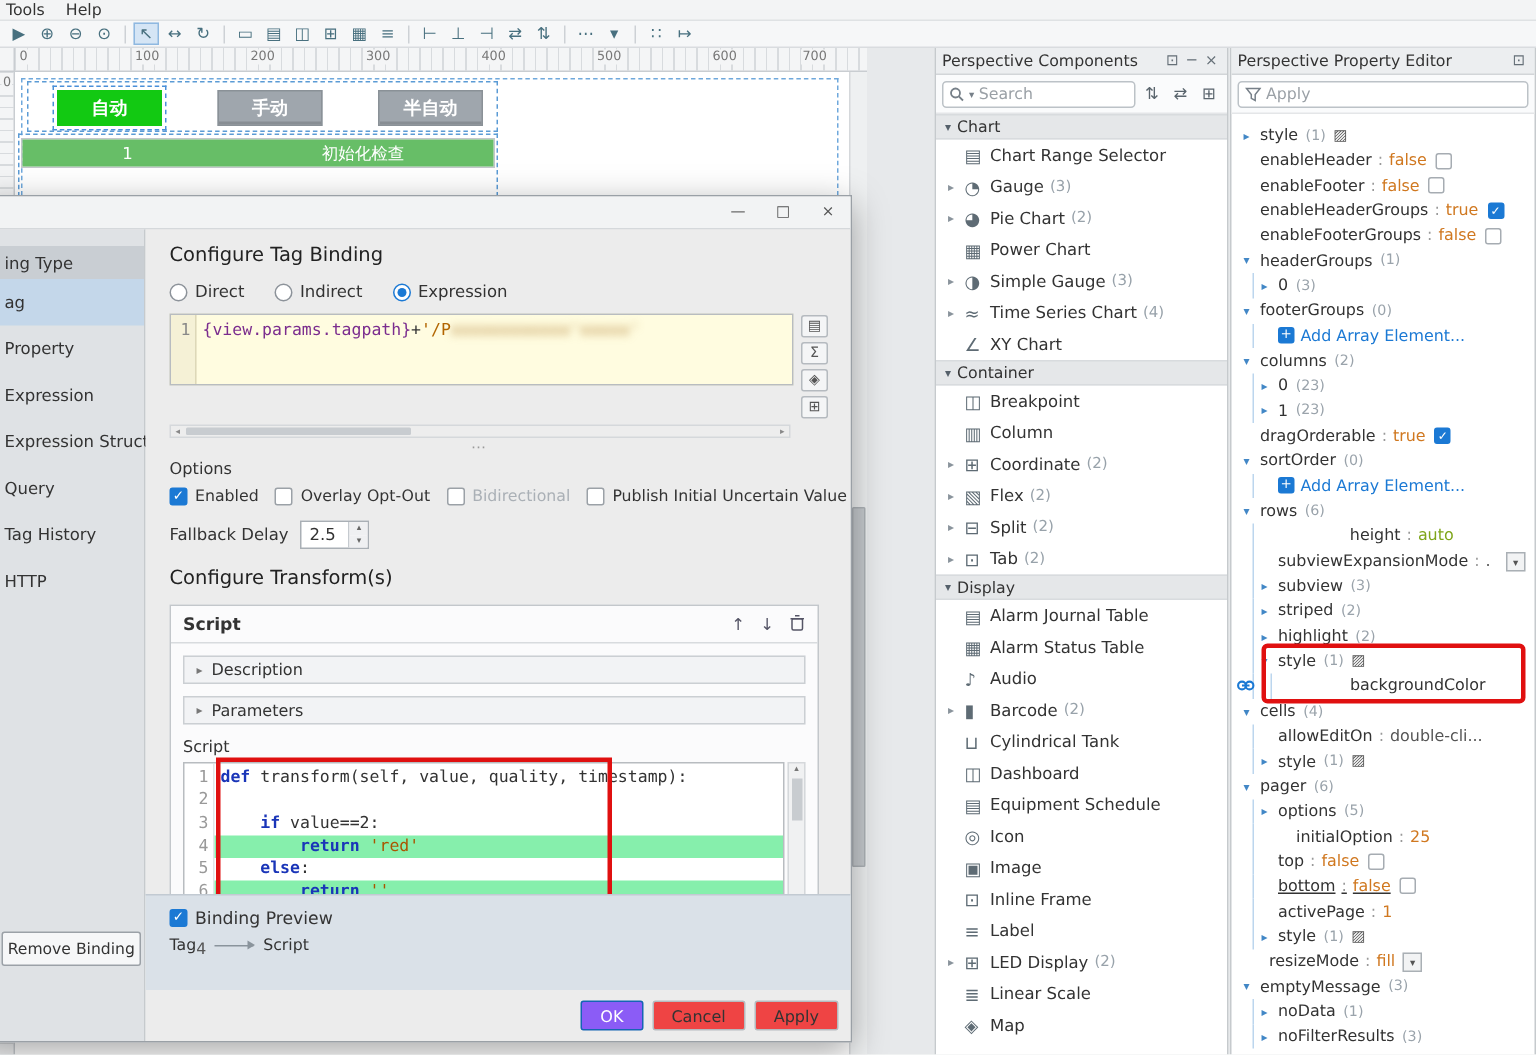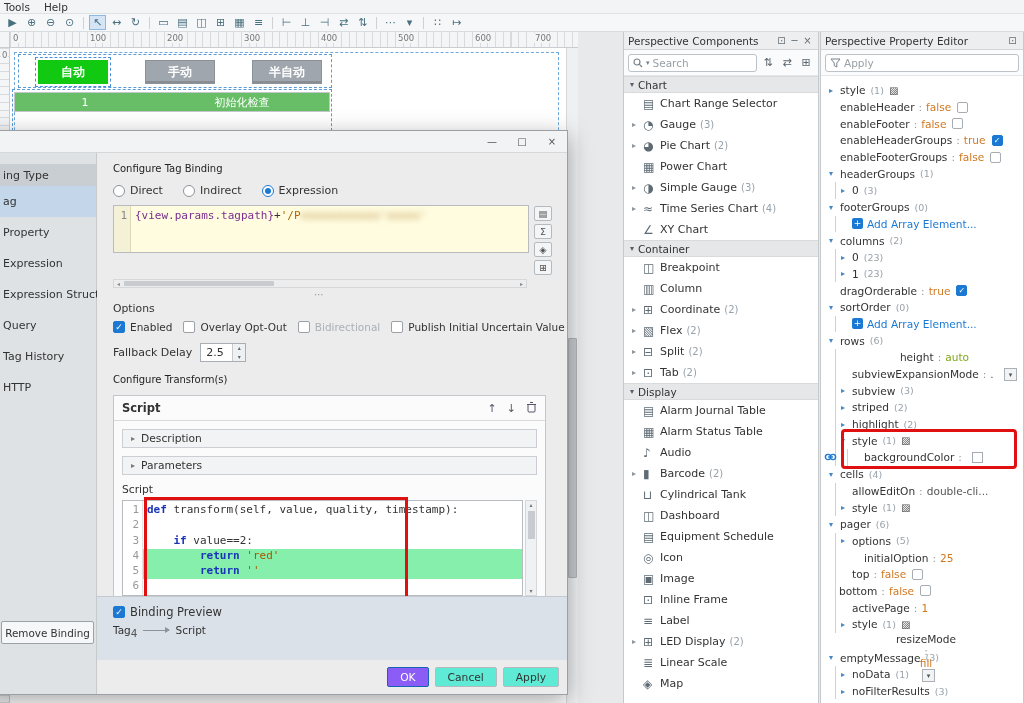--- a/index.html
+++ b/index.html
@@ -81,21 +81,21 @@
   .dlg-controls{margin-left:auto;display:flex;}
   .dlg-ctrl{width:30px;height:21px;display:flex;align-items:center;justify-content:center;font-size:10px;color:#555;}
   .dlg-body{position:absolute;left:0;top:22px;right:0;bottom:0;}
   .dlg-side{position:absolute;left:0;top:0;width:112px;bottom:0;background:#DFE2E5;border-right:1px solid #C6CACD;}
   .side-header{height:22px;margin-top:11px;background:#C9CED3;display:flex;align-items:center;padding-left:18px;color:#333;}
   .side-item{height:31px;display:flex;align-items:center;padding-left:18px;color:#333;white-space:nowrap;}
   .side-item.selected{background:#C4D7EA;}
   #remove-binding{position:absolute;left:16px;bottom:50px;width:93px;height:23px;background:#F6F7F8;border:1px solid #9BA1A7;border-radius:2px;display:flex;align-items:center;justify-content:center;font-size:10.4px;}
   .dlg-main{position:absolute;left:112px;top:0;right:0;bottom:0;background:#ECECEC;}
   .dlg-content{position:absolute;left:0;top:0;right:0;bottom:98px;padding:10px 14px 0 16px;overflow:hidden;}
-  .dlg-h{font-size:10px;color:#222;margin-bottom:10px;}
+  .dlg-h{font-size:13px;color:#222;margin-bottom:10px;}
   .radio-row{display:flex;gap:20px;align-items:center;margin-bottom:8px;font-size:11px;}
   .radio{display:flex;align-items:center;gap:5px;}
   .radio .circ{width:12px;height:12px;border:1px solid #8D939A;border-radius:50%;background:#fff;position:relative;flex:none;}
   .radio.sel .circ{border-color:#1B79D4;}
   .radio.sel .circ::after{content:"";position:absolute;left:2px;top:2px;width:6px;height:6px;border-radius:50%;background:#1B79D4;}
   .expr-row{display:flex;gap:4px;}
   .expr-editor{flex:1;height:48px;border:1px solid #B8BCC0;background:#FFFCE0;display:flex;font-family:"DejaVu Sans Mono","Liberation Mono",monospace;font-size:11px;overflow:hidden;}
   .expr-gutter{width:17px;background:#F5F1D6;border-right:1px solid #DDD8B8;color:#888;text-align:right;padding:3px 3px 0 0;}
   .expr-code{padding:3px 4px;white-space:pre;}
   .tok-ref{color:#7B2D8E;}
@@ -138,21 +138,21 @@
   .vs-a{position:absolute;left:0;width:10px;height:8px;font-size:6px;text-align:center;color:#777;}
   .vs-thumb{position:absolute;left:1.5px;top:10px;width:7px;height:28px;background:#C8CCD0;}
   .code-annotation{position:absolute;left:22px;top:-3px;width:264px;height:102px;border:3px solid #E01010;z-index:5;pointer-events:none;}
   .preview-sec{position:absolute;left:0;right:0;bottom:34px;height:64px;background:#DAE1E8;border-top:1px solid #C2CAD2;padding:8px 0 0 16px;}
   .pv-diagram{margin-top:5px;display:flex;align-items:flex-start;gap:6px;font-size:10.5px;color:#333;}
   .pv-node{display:flex;}
   .pv-val{margin-top:3px;color:#555;}
   .pv-arrow{width:26px;height:1px;background:#8A949C;margin-top:6px;position:relative;}
   .pv-arrow::after{content:"";position:absolute;right:-1px;top:-3px;border-left:5px solid #8A949C;border-top:3.5px solid transparent;border-bottom:3.5px solid transparent;}
   .dlg-buttons{position:absolute;left:0;right:0;bottom:0;height:34px;display:flex;align-items:center;justify-content:flex-end;gap:6px;padding-right:8px;}
-  .btn{height:20px;border:1px solid #B5BABF;background:#5eead4;border-radius:2px;font-size:10.7px;padding:0 12px;display:flex;align-items:center;color:#333;}
+  .btn{height:20px;border:1px solid #B5BABF;background:#ef4444;border-radius:2px;font-size:10.7px;padding:0 12px;display:flex;align-items:center;color:#333;}
   .btn.primary{background:#8b5cf6;border-color:#1565B4;color:#fff;}
 </style>
 </head>
 <body>
 
 <div class="menubar" id="menubar">
     <span class="menu-item">Tools</span>
     <span class="menu-item">Help</span>
   </div>
 <div class="toolbar" id="toolbar">
@@ -547,21 +547,21 @@
         <span class="pr-label">highlight</span>
         <span class="pr-count">(2)</span>
       </div>
       <div class="prop-row" style="padding-left: 20px;">
         <span class="pr-guide" style="left: 14px;"></span>
         <span class="pr-arrow">▾</span>
         <span class="pr-label">style</span>
         <span class="pr-count">(1)</span>
         <span class="pr-styleicon">▨</span>
       </div>
-      <div class="prop-row" style="padding-left: 32px;">
+      <div class="prop-row" style="padding-left: 32px; gap: 36px;">
         <span class="pr-guide" style="left: 14px;"></span>
         <span class="pr-guide" style="left: 26px;"></span>
         <span class="pr-chain"><svg width="13" height="10" viewBox="0 0 13 10">
             <g fill="none" stroke="#1B79D4" stroke-width="1.4">
               <circle cx="4" cy="5" r="2.6"></circle>
               <circle cx="9" cy="5" r="2.6"></circle>
               <line x1="4" y1="5" x2="9" y2="5"></line>
             </g>
           </svg></span>
         <span class="pr-arrow"></span>
@@ -608,21 +608,21 @@
         <span class="pr-val-num">25</span>
       </div>
       <div class="prop-row" style="padding-left: 20px;">
         <span class="pr-guide" style="left: 14px;"></span>
         <span class="pr-arrow"></span>
         <span class="pr-label">top</span>
         <span class="pr-colon">:</span>
         <span class="pr-val-bool">false</span>
         <span class="pr-cb"></span>
       </div>
-      <div class="prop-row" style="padding-left: 7px;">
+      <div class="prop-row" style="padding-left: 20px; text-decoration: underline;">
         <span class="pr-guide" style="left: 14px;"></span>
         <span class="pr-arrow"></span>
         <span class="pr-label">bottom</span>
         <span class="pr-colon">:</span>
         <span class="pr-val-bool">false</span>
         <span class="pr-cb"></span>
       </div>
       <div class="prop-row" style="padding-left: 20px;">
         <span class="pr-guide" style="left: 14px;"></span>
         <span class="pr-arrow"></span>
@@ -630,21 +630,21 @@
         <span class="pr-colon">:</span>
         <span class="pr-val-num">1</span>
       </div>
       <div class="prop-row" style="padding-left: 20px;">
         <span class="pr-guide" style="left: 14px;"></span>
         <span class="pr-arrow">▸</span>
         <span class="pr-label">style</span>
         <span class="pr-count">(1)</span>
         <span class="pr-styleicon">▨</span>
       </div>
-      <div class="prop-row" style="padding-left: 14px; flex-direction: column;">
+      <div class="prop-row" style="padding-left: 14px;">
         <span class="pr-arrow"></span>
         <span class="pr-label">resizeMode</span>
         <span class="pr-colon">:</span>
         <span class="pr-val-enum">fill</span>
         <span class="pr-drop">▾</span>
       </div>
       <div class="prop-row" style="padding-left: 8px;">
         <span class="pr-arrow">▾</span>
         <span class="pr-label">emptyMessage</span>
         <span class="pr-count">(3)</span>
@@ -784,20 +784,21 @@
                   <div>3</div>
                   <div>4</div>
                   <div>5</div>
                   <div>6</div>
                 </div>
               <div class="code-lines" id="code-lines">
                   <div class="code-line"><span class="kw">def</span> transform(self, value, quality, timestamp):</div>
                   <div class="code-line"> </div>
                   <div class="code-line">    <span class="kw">if</span> value==2:</div>
                   <div class="code-line hl">        <span class="kw">return</span> <span class="str">'red'</span></div>
+                  <div class="code-line">    <span class="kw">else</span>:</div>
                   <div class="code-line hl">        <span class="kw">return</span> <span class="str">''</span></div>
                 </div>
             </div>
             <div class="code-vscroll">
               <div class="vs-a" style="top:0">▴</div>
               <div class="vs-thumb"></div>
               <div class="vs-a" style="bottom:0">▾</div>
             </div>
 
             <div class="code-annotation"></div>

